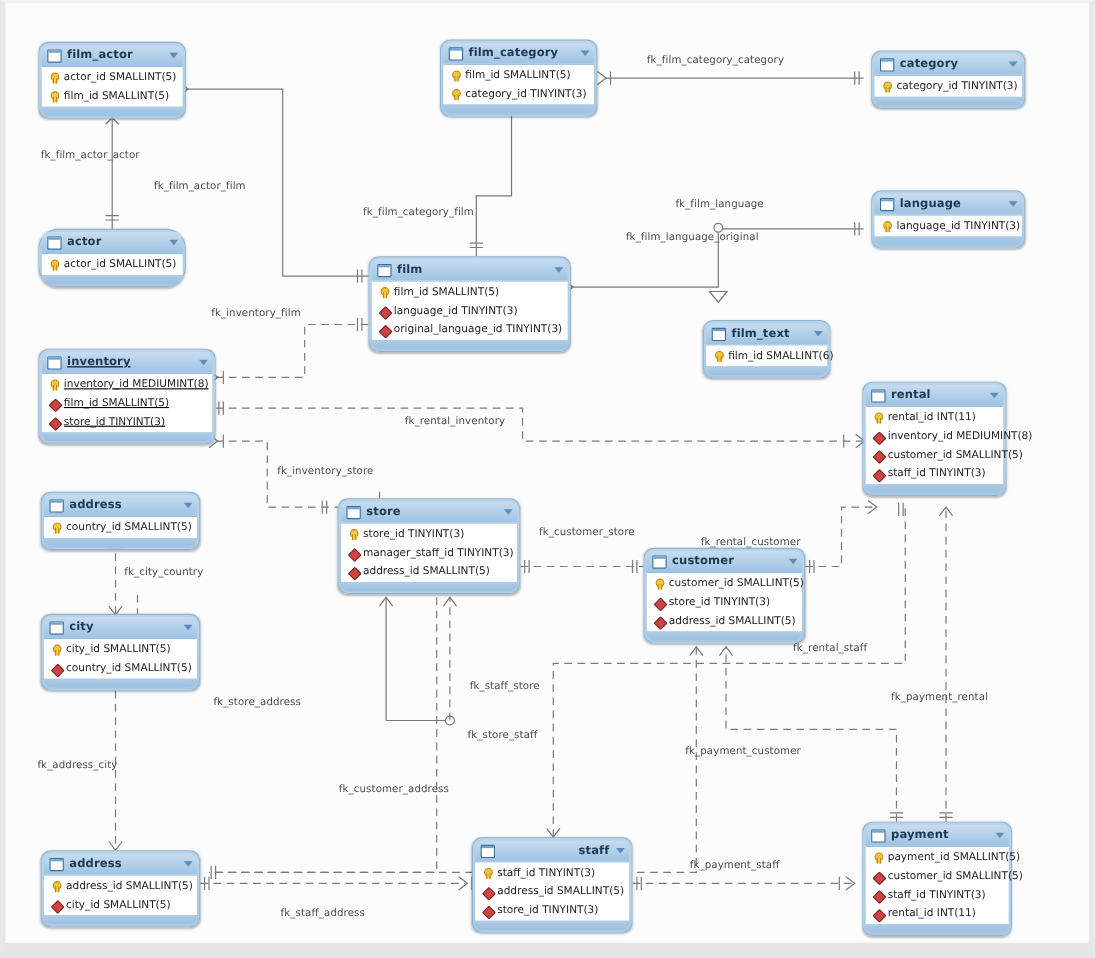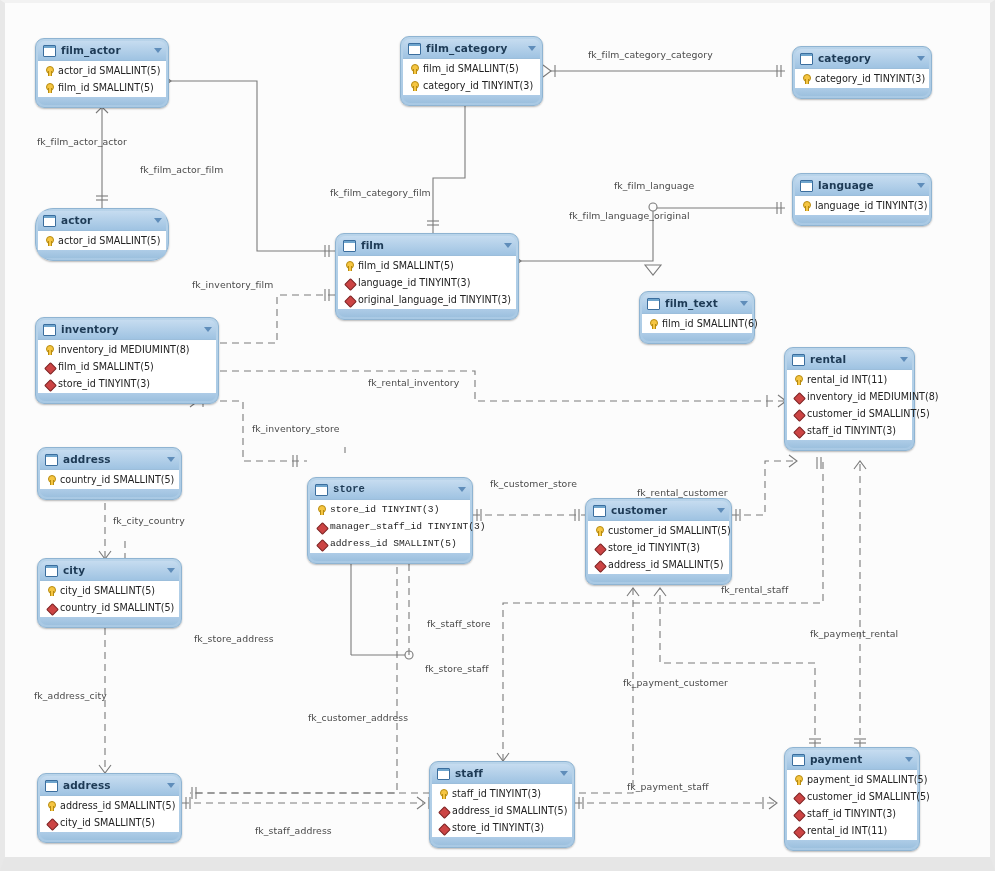--- a/index.html
+++ b/index.html
@@ -345,21 +345,21 @@
           <span class="tbl-caret"></span>
         </div>
         <div class="tbl-body">
           <div class="row">
             <span class="kicon k-pk"></span>
             <span class="row-lbl">film_id SMALLINT(6)</span>
           </div>
         </div>
         <div class="tbl-foot"></div>
       </div>
-      <div class="tbl" style="left: 30px; top: 314px; width: 184px;">
+      <div class="tbl" style="left: 30px; top: 314px; width: 161px; text-decoration: underline;">
         <div class="tbl-hd">
           <span class="tbl-ico"></span>
           <span class="tbl-nm">inventory</span>
           <span class="tbl-caret"></span>
         </div>
         <div class="tbl-body">
           <div class="row">
             <span class="kicon k-pk"></span>
             <span class="row-lbl">inventory_id MEDIUMINT(8)</span>
           </div>
@@ -407,21 +407,21 @@
           <span class="tbl-caret"></span>
         </div>
         <div class="tbl-body">
           <div class="row">
             <span class="kicon k-pk"></span>
             <span class="row-lbl">country_id SMALLINT(5)</span>
           </div>
         </div>
         <div class="tbl-foot"></div>
       </div>
-      <div class="tbl" style="left: 302px; top: 474px; width: 166px; font-family: Liberation Mono, monospace;">
+      <div class="tbl" style="left: 302px; top: 450px; width: 166px;">
         <div class="tbl-hd">
           <span class="tbl-ico"></span>
           <span class="tbl-nm">store</span>
           <span class="tbl-caret"></span>
         </div>
         <div class="tbl-body">
           <div class="row">
             <span class="kicon k-pk"></span>
             <span class="row-lbl">store_id TINYINT(3)</span>
           </div>
@@ -513,21 +513,21 @@
             <span class="kicon k-pk"></span>
             <span class="row-lbl">address_id SMALLINT(5)</span>
           </div>
           <div class="row">
             <span class="kicon k-fk"></span>
             <span class="row-lbl">city_id SMALLINT(5)</span>
           </div>
         </div>
         <div class="tbl-foot"></div>
       </div>
-      <div class="tbl" style="left: 424px; top: 758px; width: 146px;">
+      <div class="tbl" style="left: 424px; top: 758px; width: 146px; text-align: right;">
         <div class="tbl-hd">
           <span class="tbl-ico"></span>
           <span class="tbl-nm">staff</span>
           <span class="tbl-caret"></span>
         </div>
         <div class="tbl-body">
           <div class="row">
             <span class="kicon k-pk"></span>
             <span class="row-lbl">staff_id TINYINT(3)</span>
           </div>

